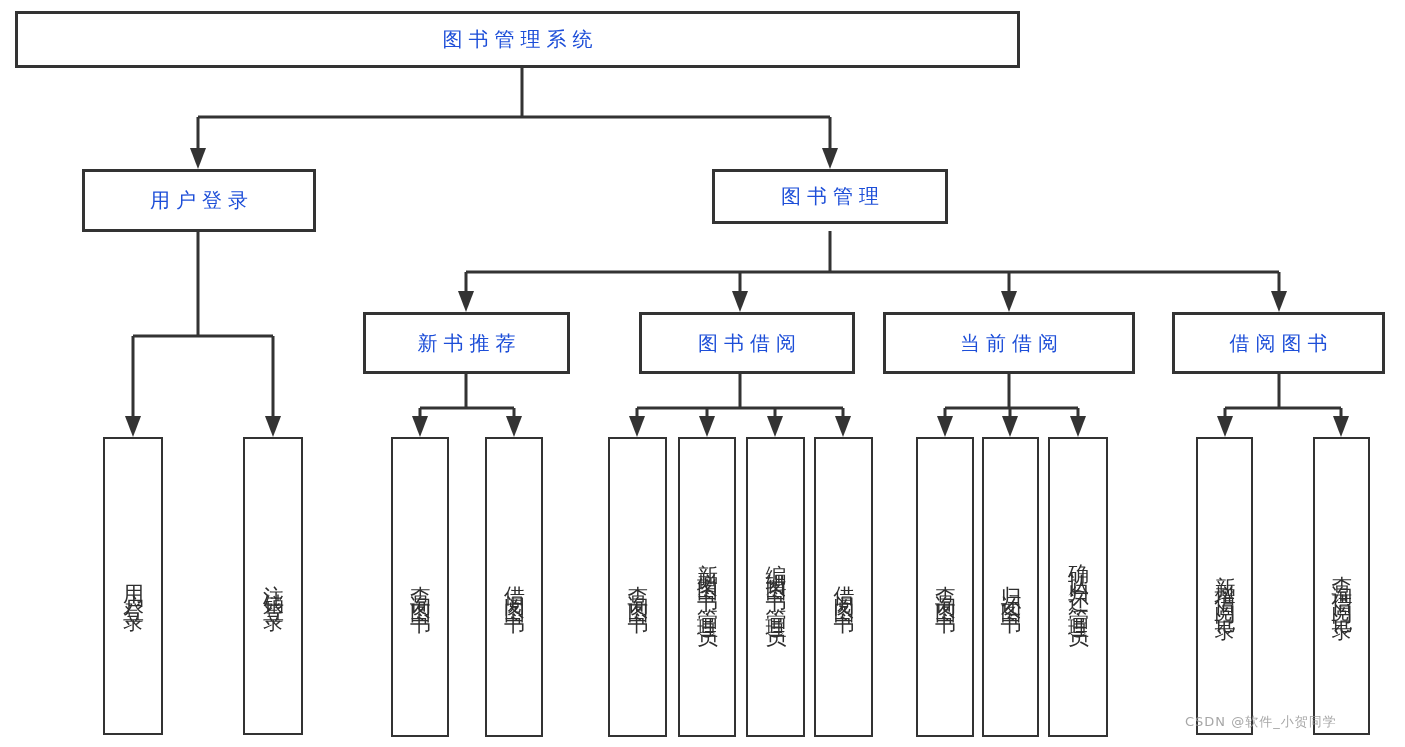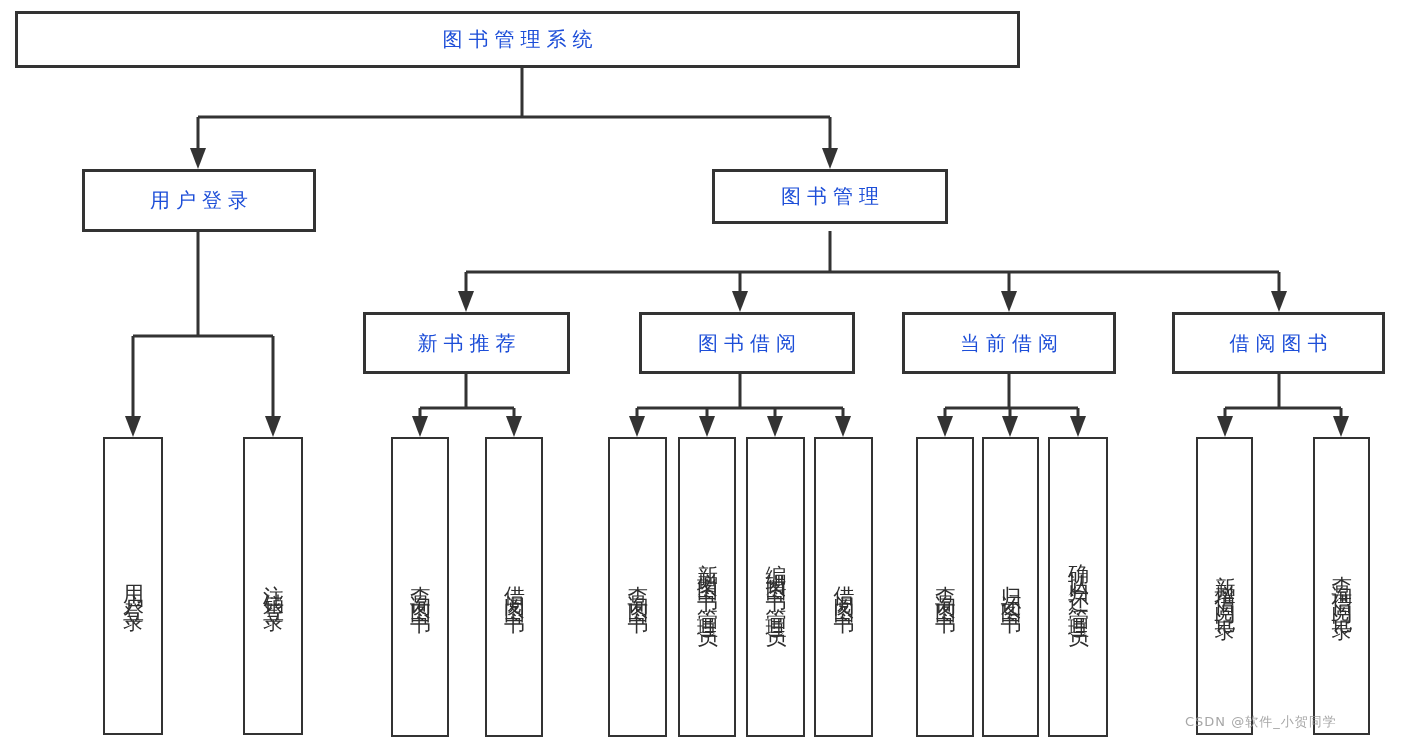--- a/index.html
+++ b/index.html
@@ -109,21 +109,21 @@
     </g>
   </svg>
 
   <div class="hbox" style="left:15px; top:11px; width:1005px; height:57px;">图书管理系统</div>
 
   <div class="hbox" style="left:82px; top:169px; width:234px; height:63px;">用户登录</div>
   <div class="hbox" style="left:712px; top:169px; width:236px; height:55px;">图书管理</div>
 
   <div class="hbox" style="left:363px; top:312px; width:207px; height:62px;">新书推荐</div>
   <div class="hbox" style="left:632px; top:312px; width:216px; height:62px;margin-left:7px;">图书借阅</div>
-  <div class="hbox" style="left:902px; top:312px; width:214px; height:62px;">当前借阅</div>
+  <div class="hbox" style="left:883px; top:312px; width:252px; height:62px;">当前借阅</div>
   <div class="hbox" style="left:1172px; top:312px; width:213px; height:62px;">借阅图书</div>
 
   <div class="vbox" style="left:103px; width:60px;">
     <span class="vtext">用户登录</span>
   </div>
   <div class="vbox" style="left:243px; width:60px;">
     <span class="vtext">注销登录</span>
   </div>
 
   <div class="vbox" style="left:391px; width:58px; height:300px;">

